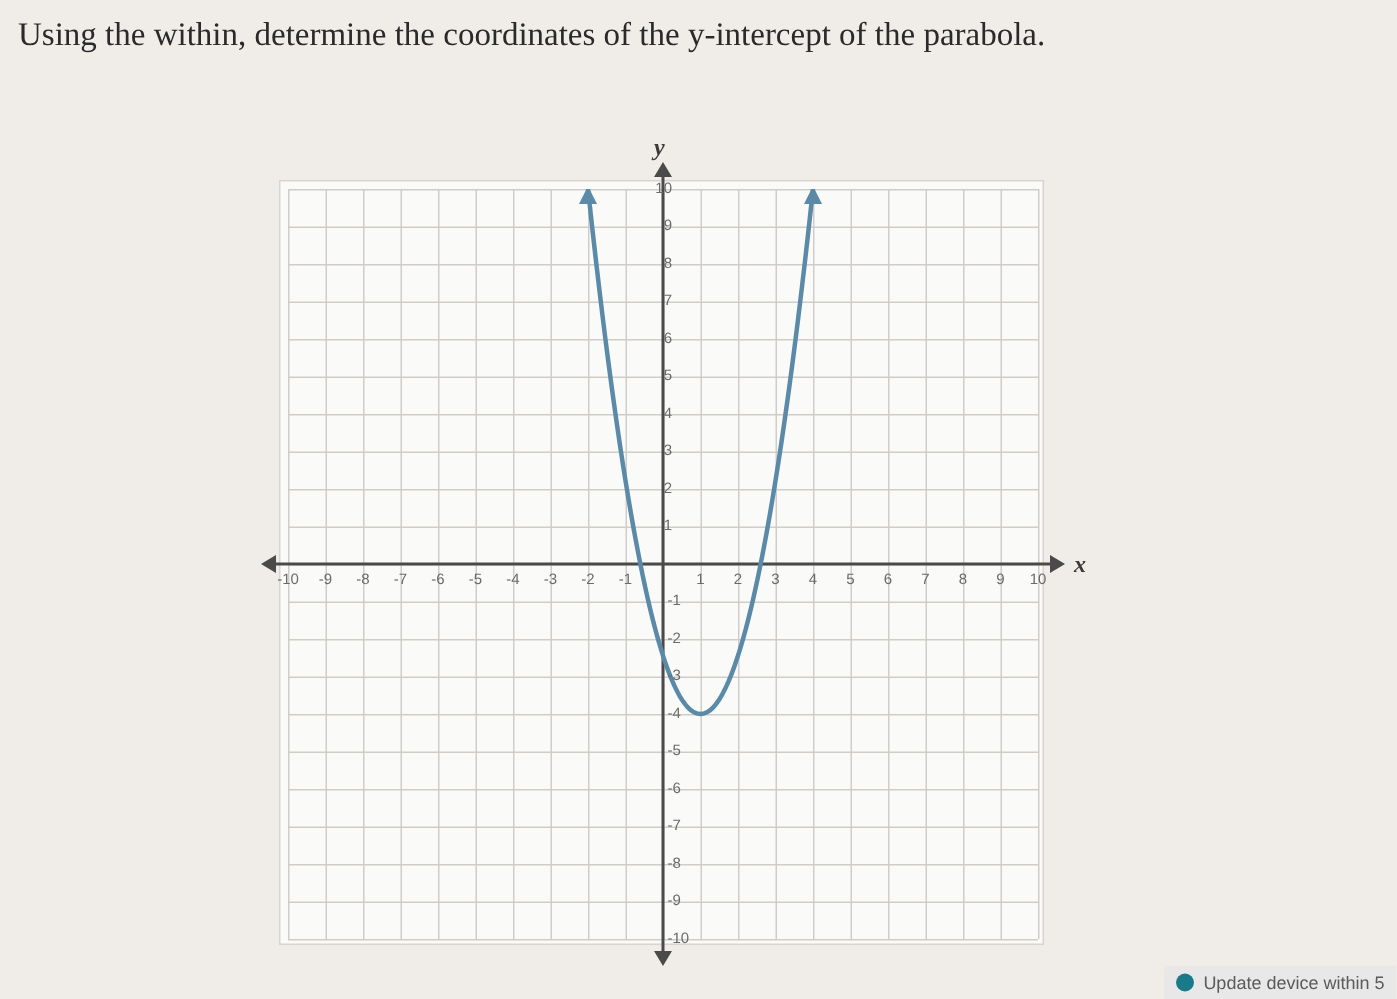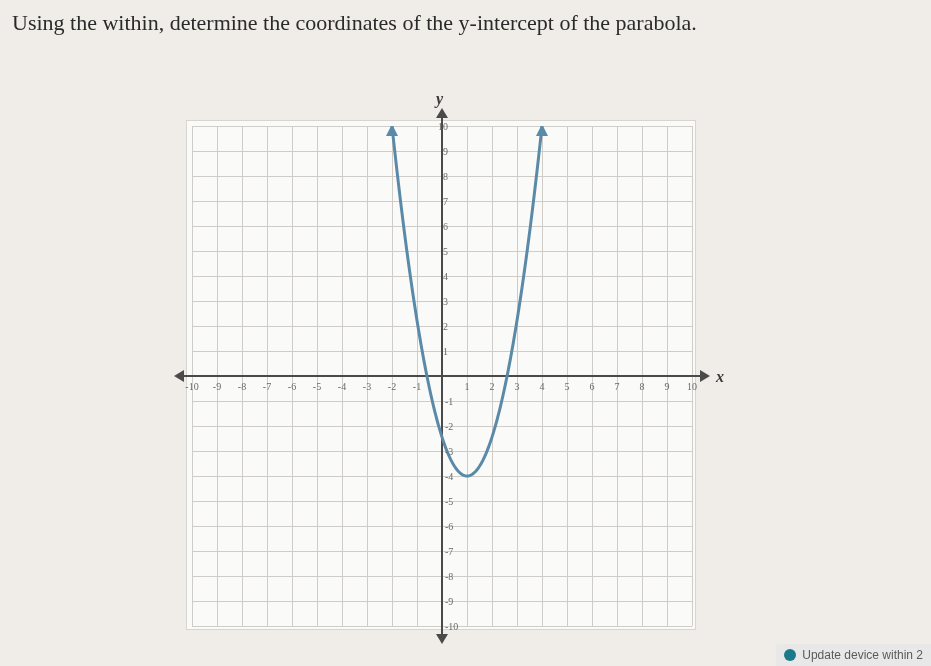--- a/index.html
+++ b/index.html
@@ -113,21 +113,21 @@
       top: -36px;
     }
     .axis-label.x-label {
       right: -32px;
       top: 242px;
     }
     .tick-label {
       position: absolute;
       font-size: 10px;
       color: #6a6a6a;
-      font-family: Liberation Serif, serif;
+      font-family: Liberation Sans, sans-serif;
     }
     .tick-label.x-tick {
       top: 255px;
       transform: translateX(-50%);
     }
     .tick-label.y-tick {
       left: 238px;
       transform: translateY(-50%);
       text-align: right;
       width: 18px;
@@ -273,14 +273,14 @@
       <div class="tick-label y-tick neg" style="top: 400px;">-6</div>
       <div class="tick-label y-tick neg" style="top: 425px;">-7</div>
       <div class="tick-label y-tick neg" style="top: 450px;">-8</div>
       <div class="tick-label y-tick neg" style="top: 475px;">-9</div>
       <div class="tick-label y-tick neg" style="top: 500px;">-10</div>
     </div>
 </div>
 
 <div class="status-bar">
   <span class="status-dot"></span>
-  <span>Update device within 2</span>
+  <span>Update device within 5</span>
 </div>
 
 </body></html>

